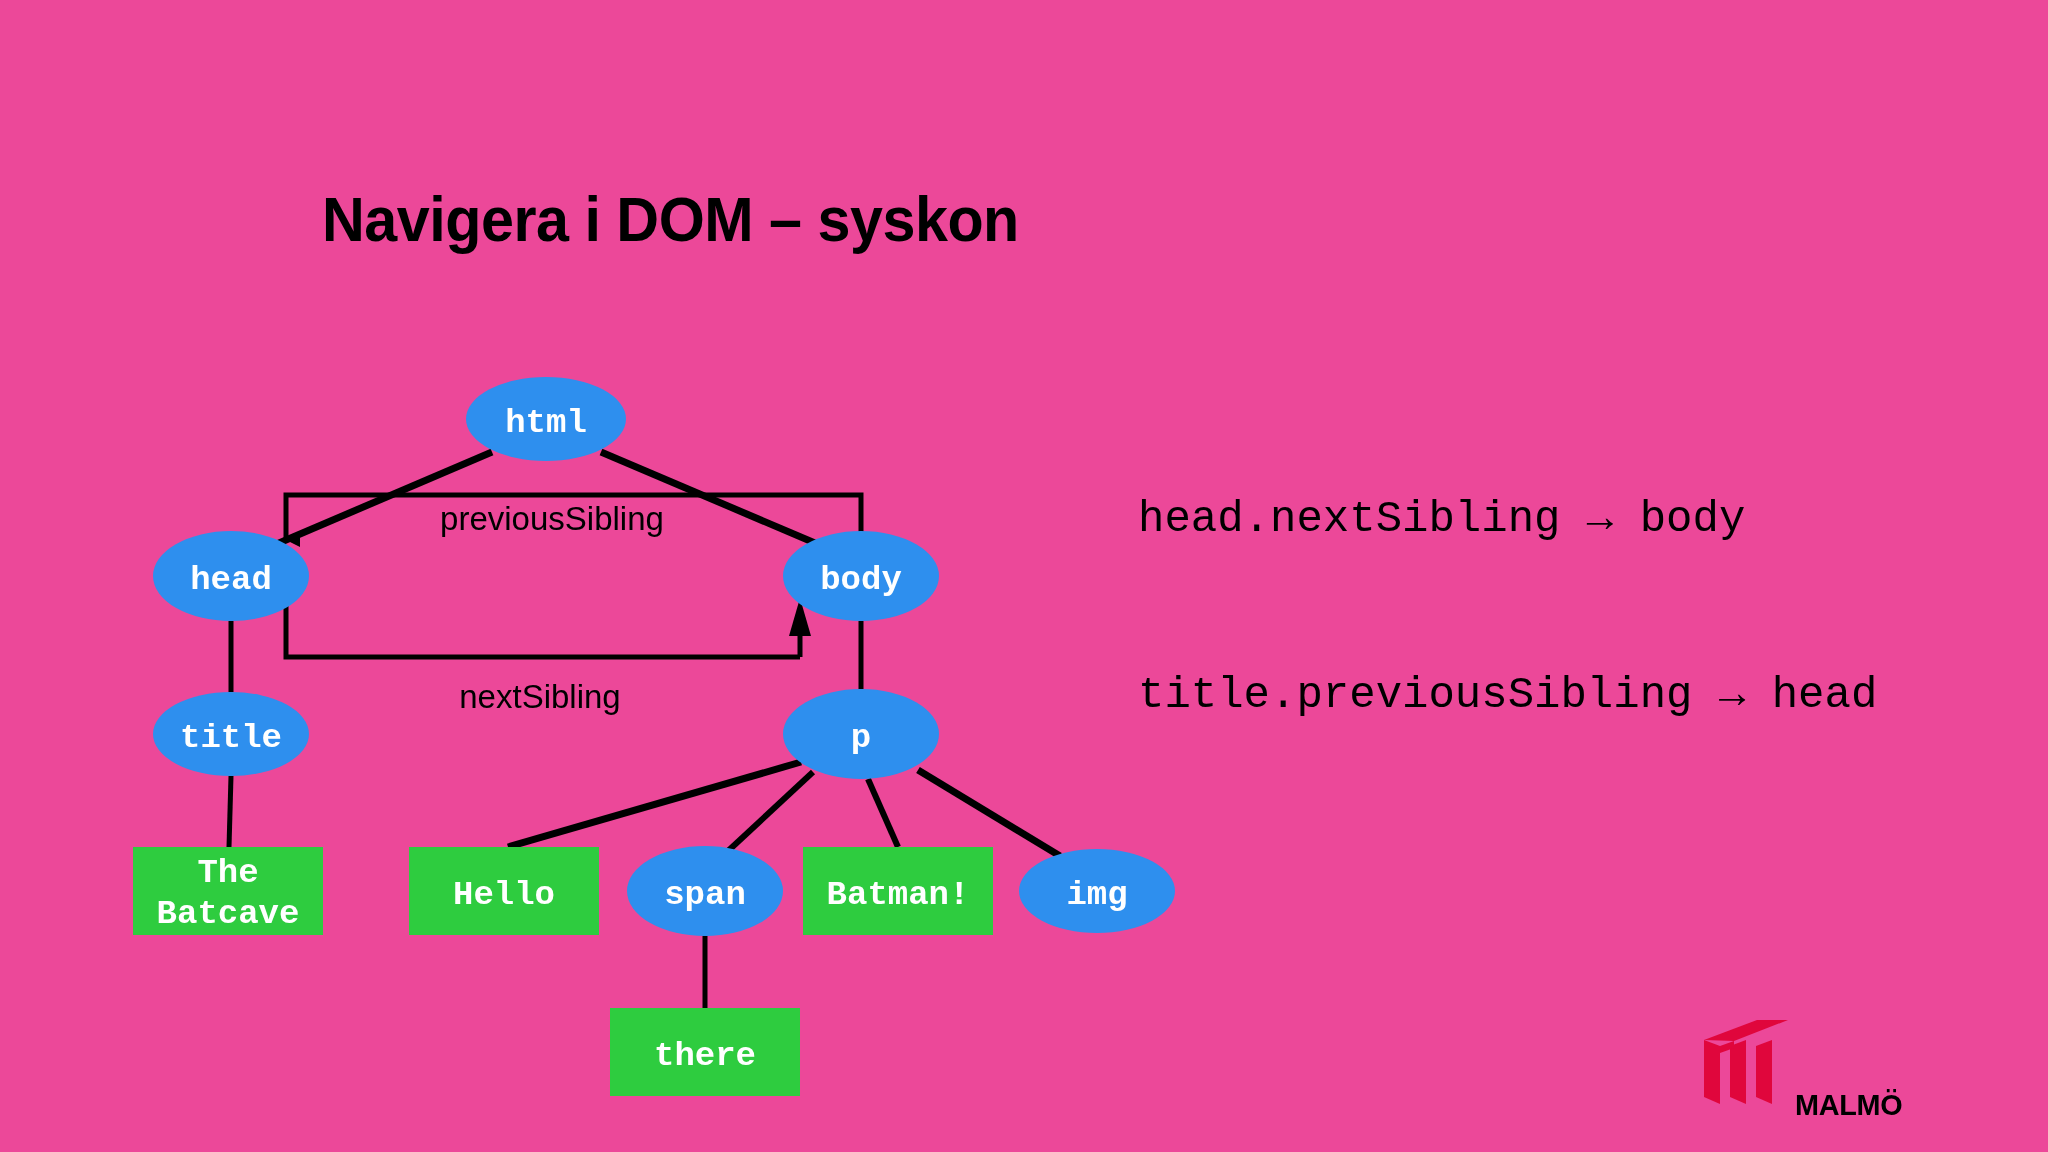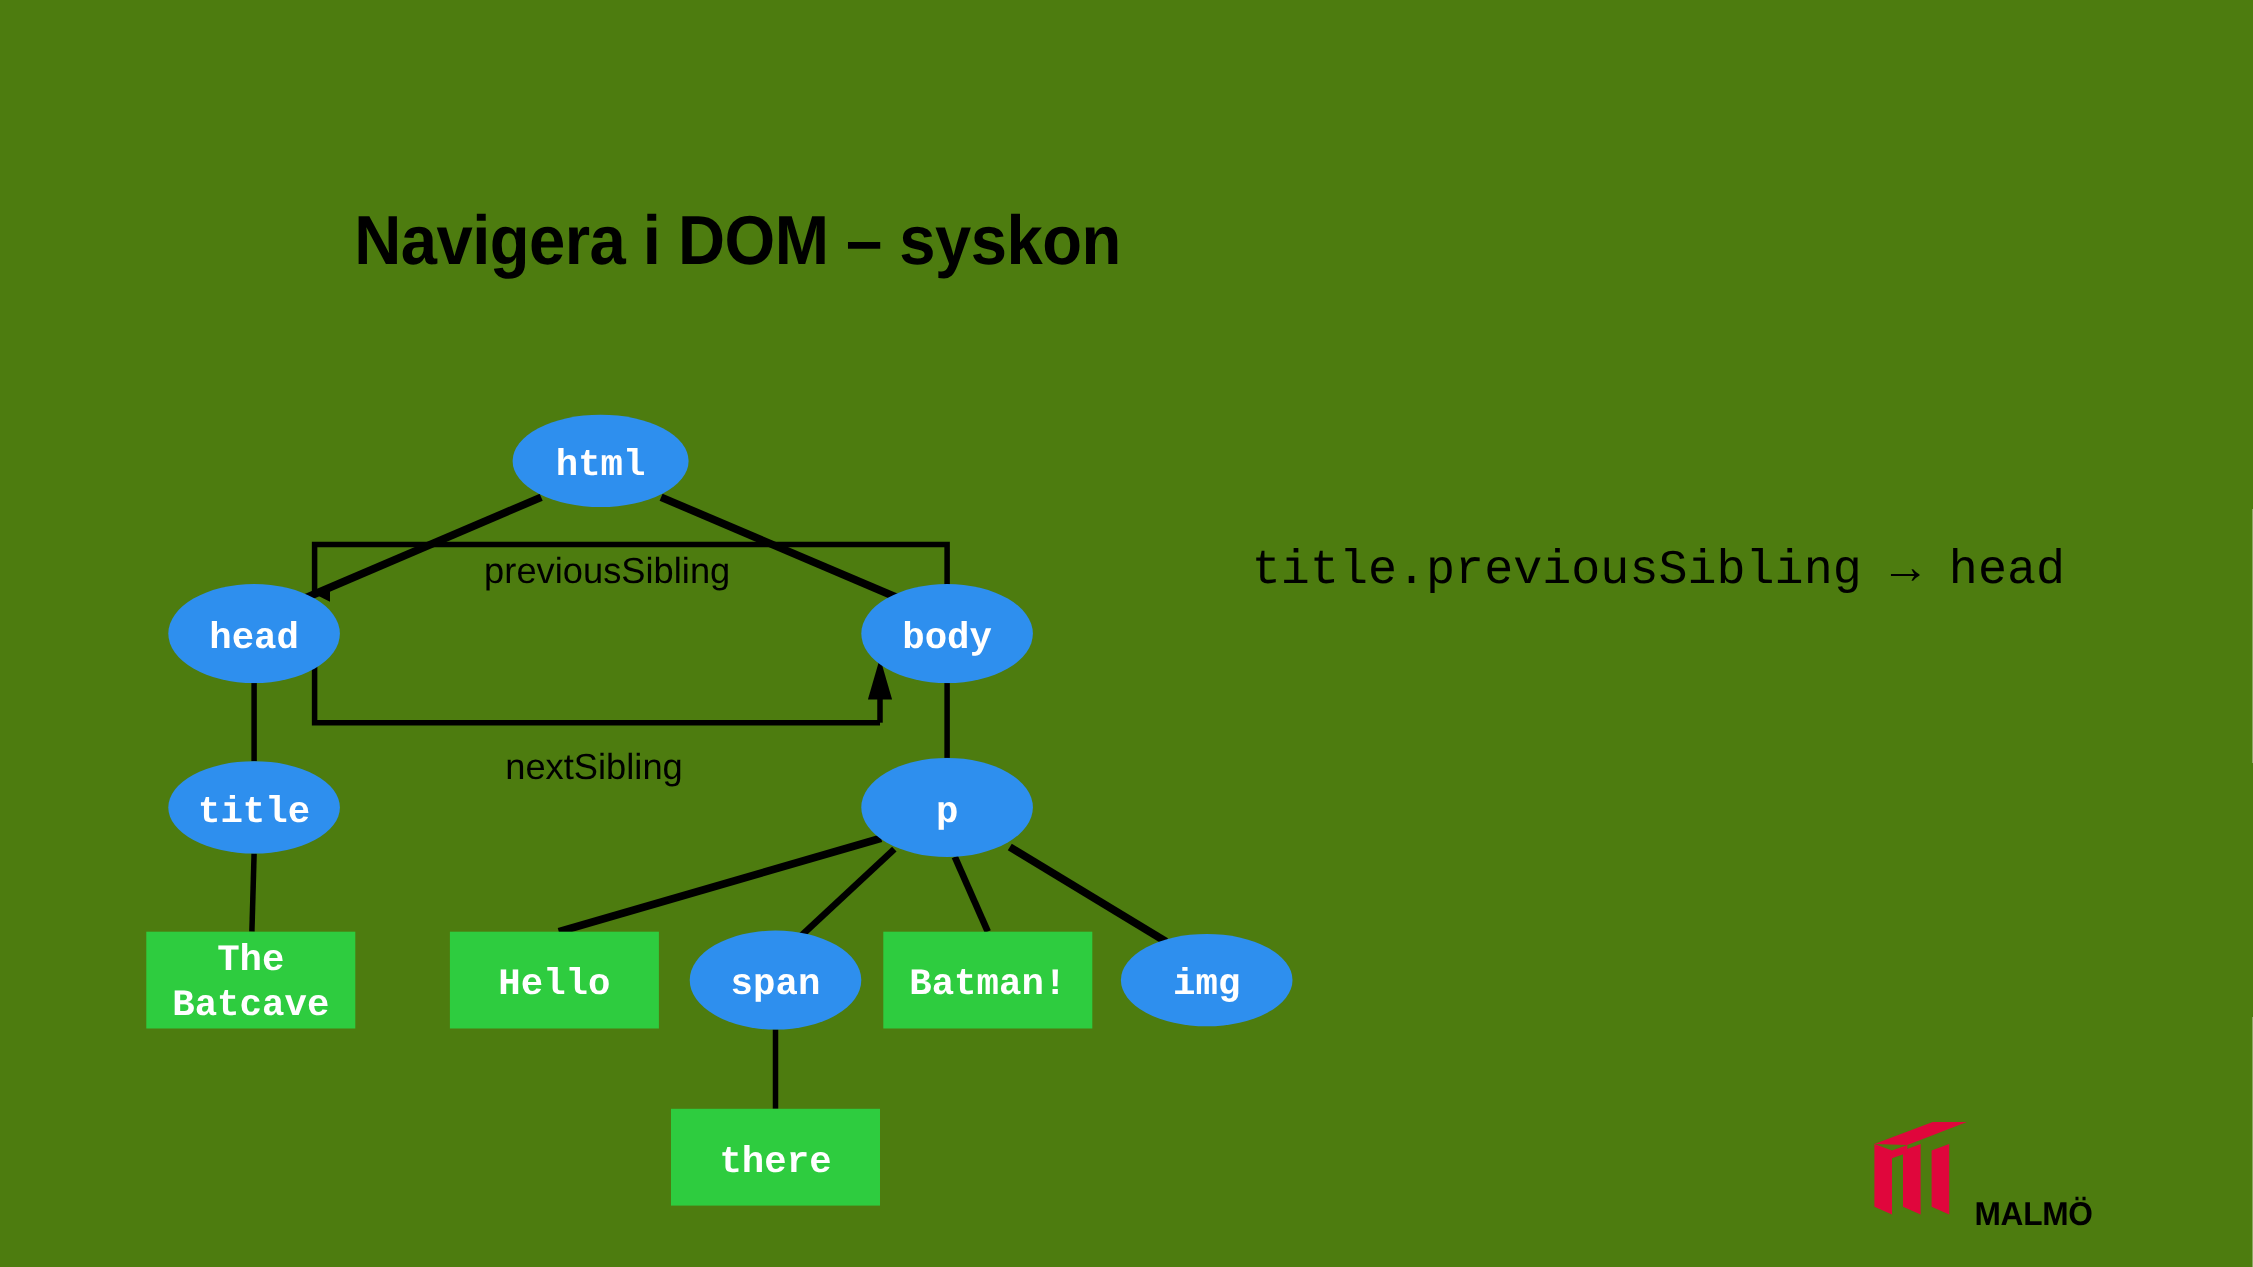--- a/index.html
+++ b/index.html
@@ -11,21 +11,21 @@
     width: 2048px;
     height: 1152px;
     position: relative;
     overflow: hidden;
     font-family: "Liberation Sans", sans-serif;
   }
 
   #slide {
     position: absolute;
     inset: 0;
-    background: #4d7c0f;
+    background: #ec4899;
   }
 
   #slide-title {
     position: absolute;
     left: 322px;
     top: 183px;
     font-family: "Liberation Sans", sans-serif;
     font-weight: bold;
     font-size: 63px;
     letter-spacing: -0.5px;
@@ -88,20 +88,21 @@
   #logo-text span { display: block; }
 </style>
 </head>
 <body>
 
 <div id="slide">
 
   <div id="slide-title">Navigera i DOM – syskon</div>
 
   <div id="code-block">
+    <span class="code-line">head.nextSibling → body</span>
     <span class="code-line">title.previousSibling → head</span>
   </div>
 
   <svg id="dom-tree-svg" width="2048" height="1152" viewBox="0 0 2048 1152">
 
     <defs>
       <marker id="arrow-down" markerWidth="16" markerHeight="16" refX="4" refY="14" orient="auto" markerUnits="userSpaceOnUse">
         <path d="M 4 14 L -4 -2 L 12 -2 Z" fill="#000000"></path>
       </marker>
     </defs>

